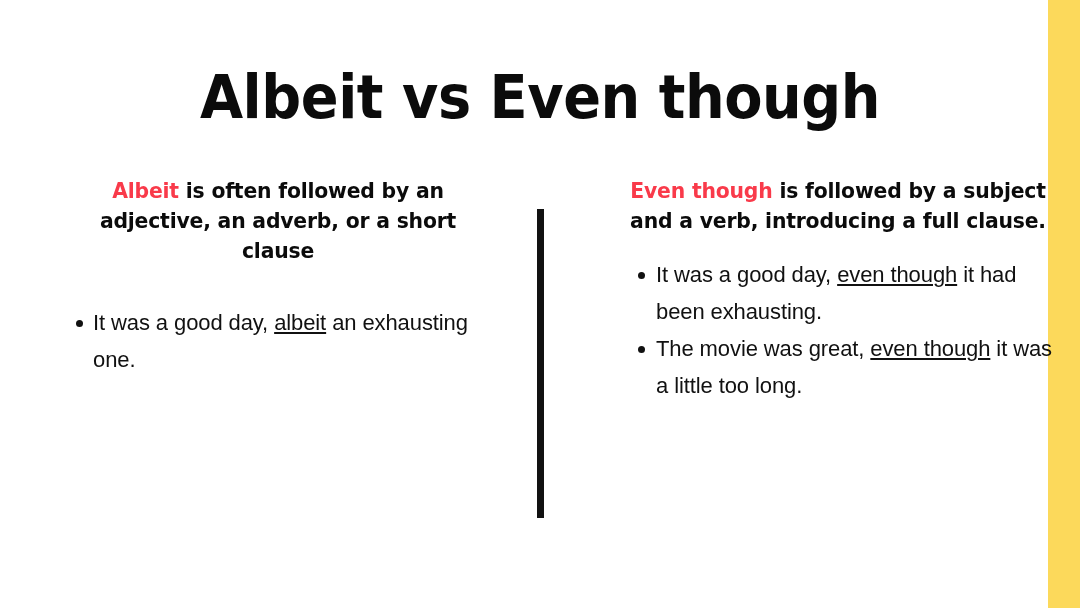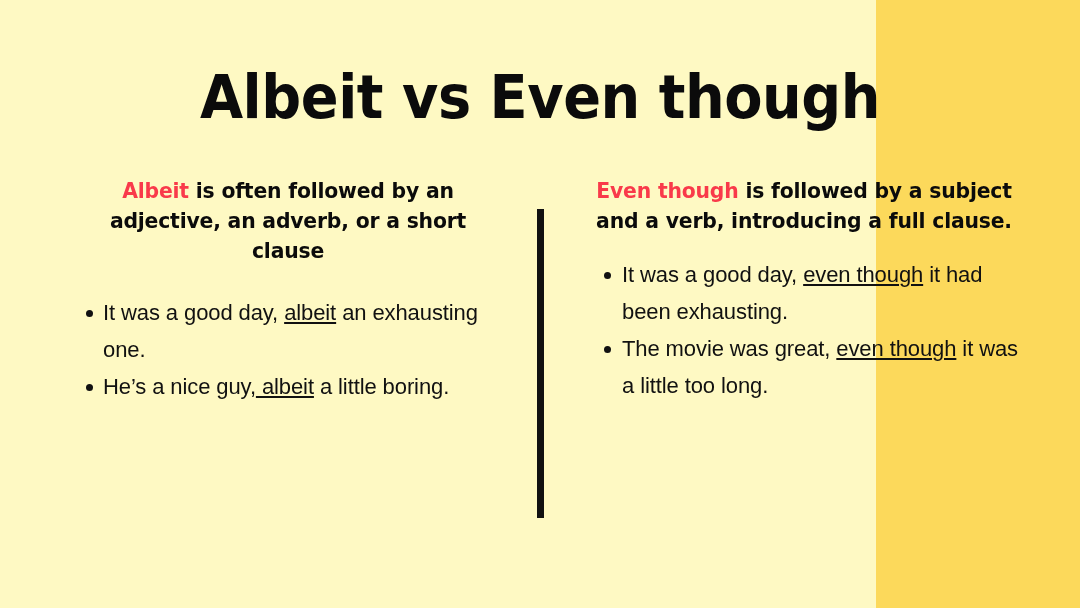--- a/index.html
+++ b/index.html
@@ -9,23 +9,23 @@
   body {
     width: 1080px;
     height: 608px;
     overflow: hidden;
     background: #FCD95B;
     font-family: "Liberation Sans", "DejaVu Sans", sans-serif;
     -webkit-font-smoothing: antialiased;
   }
   .slide {
     position: relative;
-    width: 876px;
+    width: 1048px;
     height: 608px;
-    background: #fef9c3;
+    background: #ffffff;
   }
 
   
   .title {
     position: absolute;
     left: 0;
     top: 62px;
     width: 1080px;
     text-align: center;
     font-family: "DejaVu Sans", "Liberation Sans", sans-serif;
@@ -47,22 +47,22 @@
     width: 7px;
     height: 309px;
     background: #111111;
   }
 
   
   .column {
     position: absolute;
     top: 176px;
   }
-  .column.left  { left: 64px;  width: 448px; }
-  .column.right { left: 578px; width: 452px; }
+  .column.left  { left: 54px;  width: 448px; }
+  .column.right { left: 612px; width: 452px; }
 
   .col-header {
     text-align: center;
     font-family: "DejaVu Sans", "Liberation Sans", sans-serif;
     font-weight: 700;
     font-size: 21px;
     line-height: 30px;
     letter-spacing: -0.2px;
     color: #0B0B0B;
     transform: scaleX(0.97);
@@ -70,21 +70,21 @@
   }
   .kw {
     color: #F93A4A;
   }
 
   .bullets {
     list-style: none;
     margin: 0;
     padding: 0;
   }
-  .column.left  .bullets { margin-top: 28px; }
+  .column.left  .bullets { margin-top: 38px; }
   .column.right .bullets { margin-top: 20px; }
 
   .bullet {
     position: relative;
     padding-left: 39px;
     font-size: 22px;
     line-height: 37px;
     color: #111111;
     font-weight: 400;
     letter-spacing: -0.1px;
@@ -122,23 +122,20 @@
   <div class="divider"></div>
 
   <div class="column left">
     <div class="col-header">
       <span class="kw">Albeit</span><span> is often followed by an adjective, an adverb, or a short clause</span>
     </div>
     <ul class="bullets">
       <li class="bullet">
         <span class="dot"></span><span>It was a good day, </span><span class="u">albeit</span><span> an exhausting one.</span>
       </li>
-      <li class="bullet">
-        <span class="dot"></span><span>He’s a nice guy,</span><span class="u"> albeit</span><span> a little boring.</span>
-      </li>
     </ul>
   </div>
 
   <div class="column right">
     <div class="col-header">
       <span class="kw">Even though</span><span> is followed by a subject and a verb, introducing a full clause.</span>
     </div>
     <ul class="bullets">
       <li class="bullet">
         <span class="dot"></span><span>It was a good day, </span><span class="u">even though</span><span> it had been exhausting.</span>

